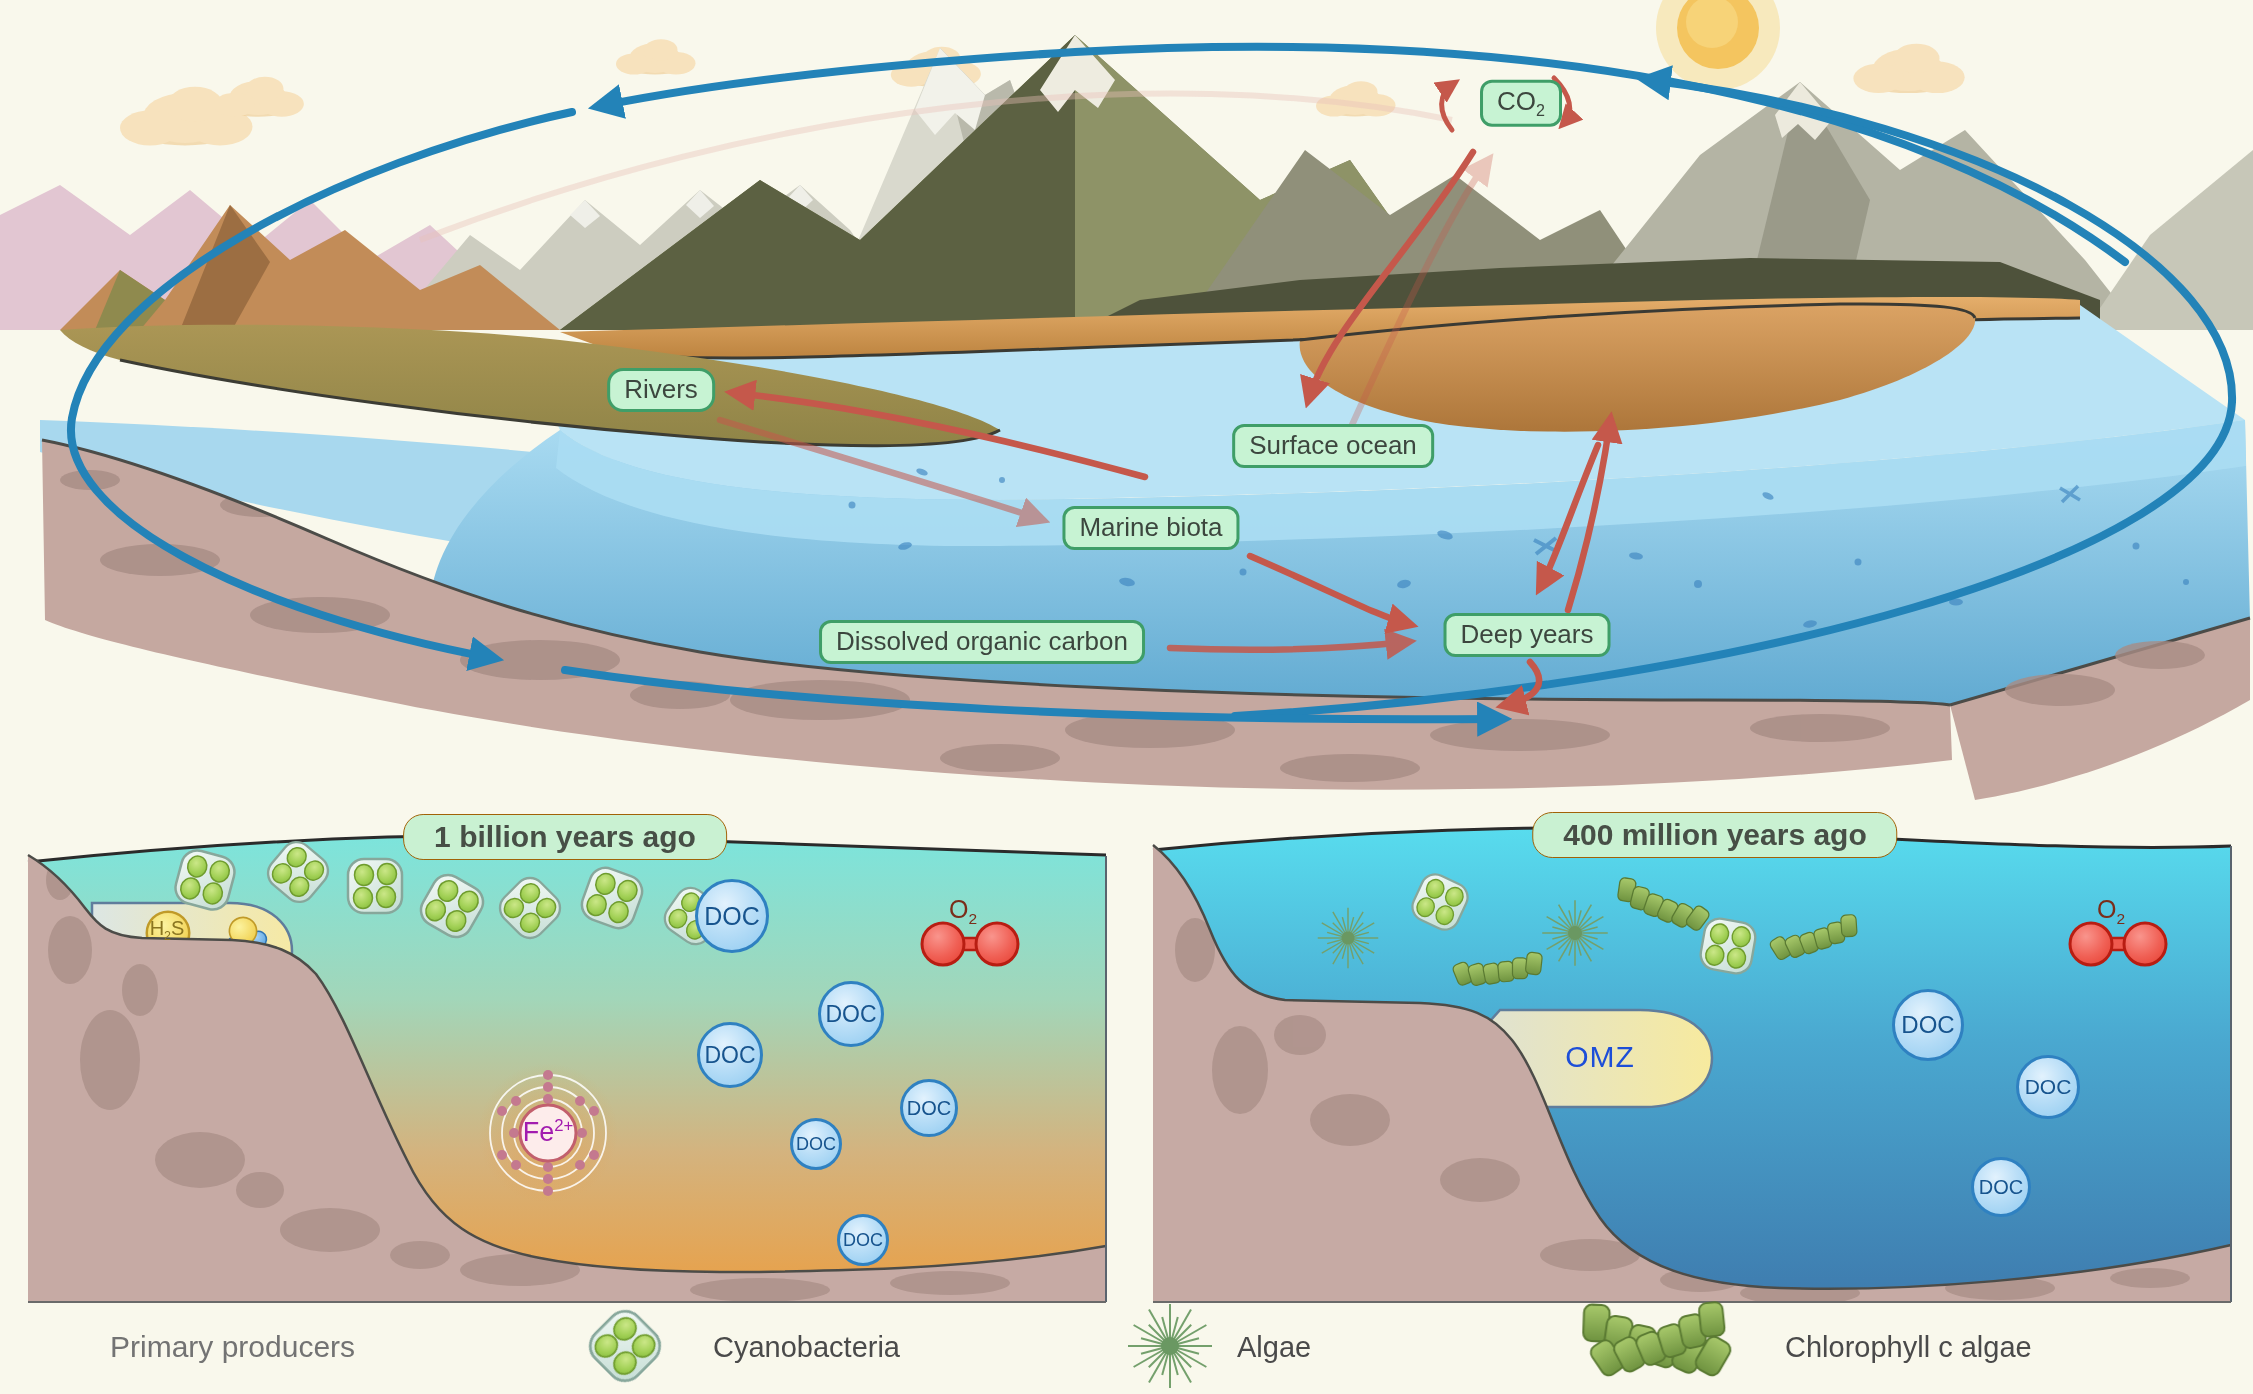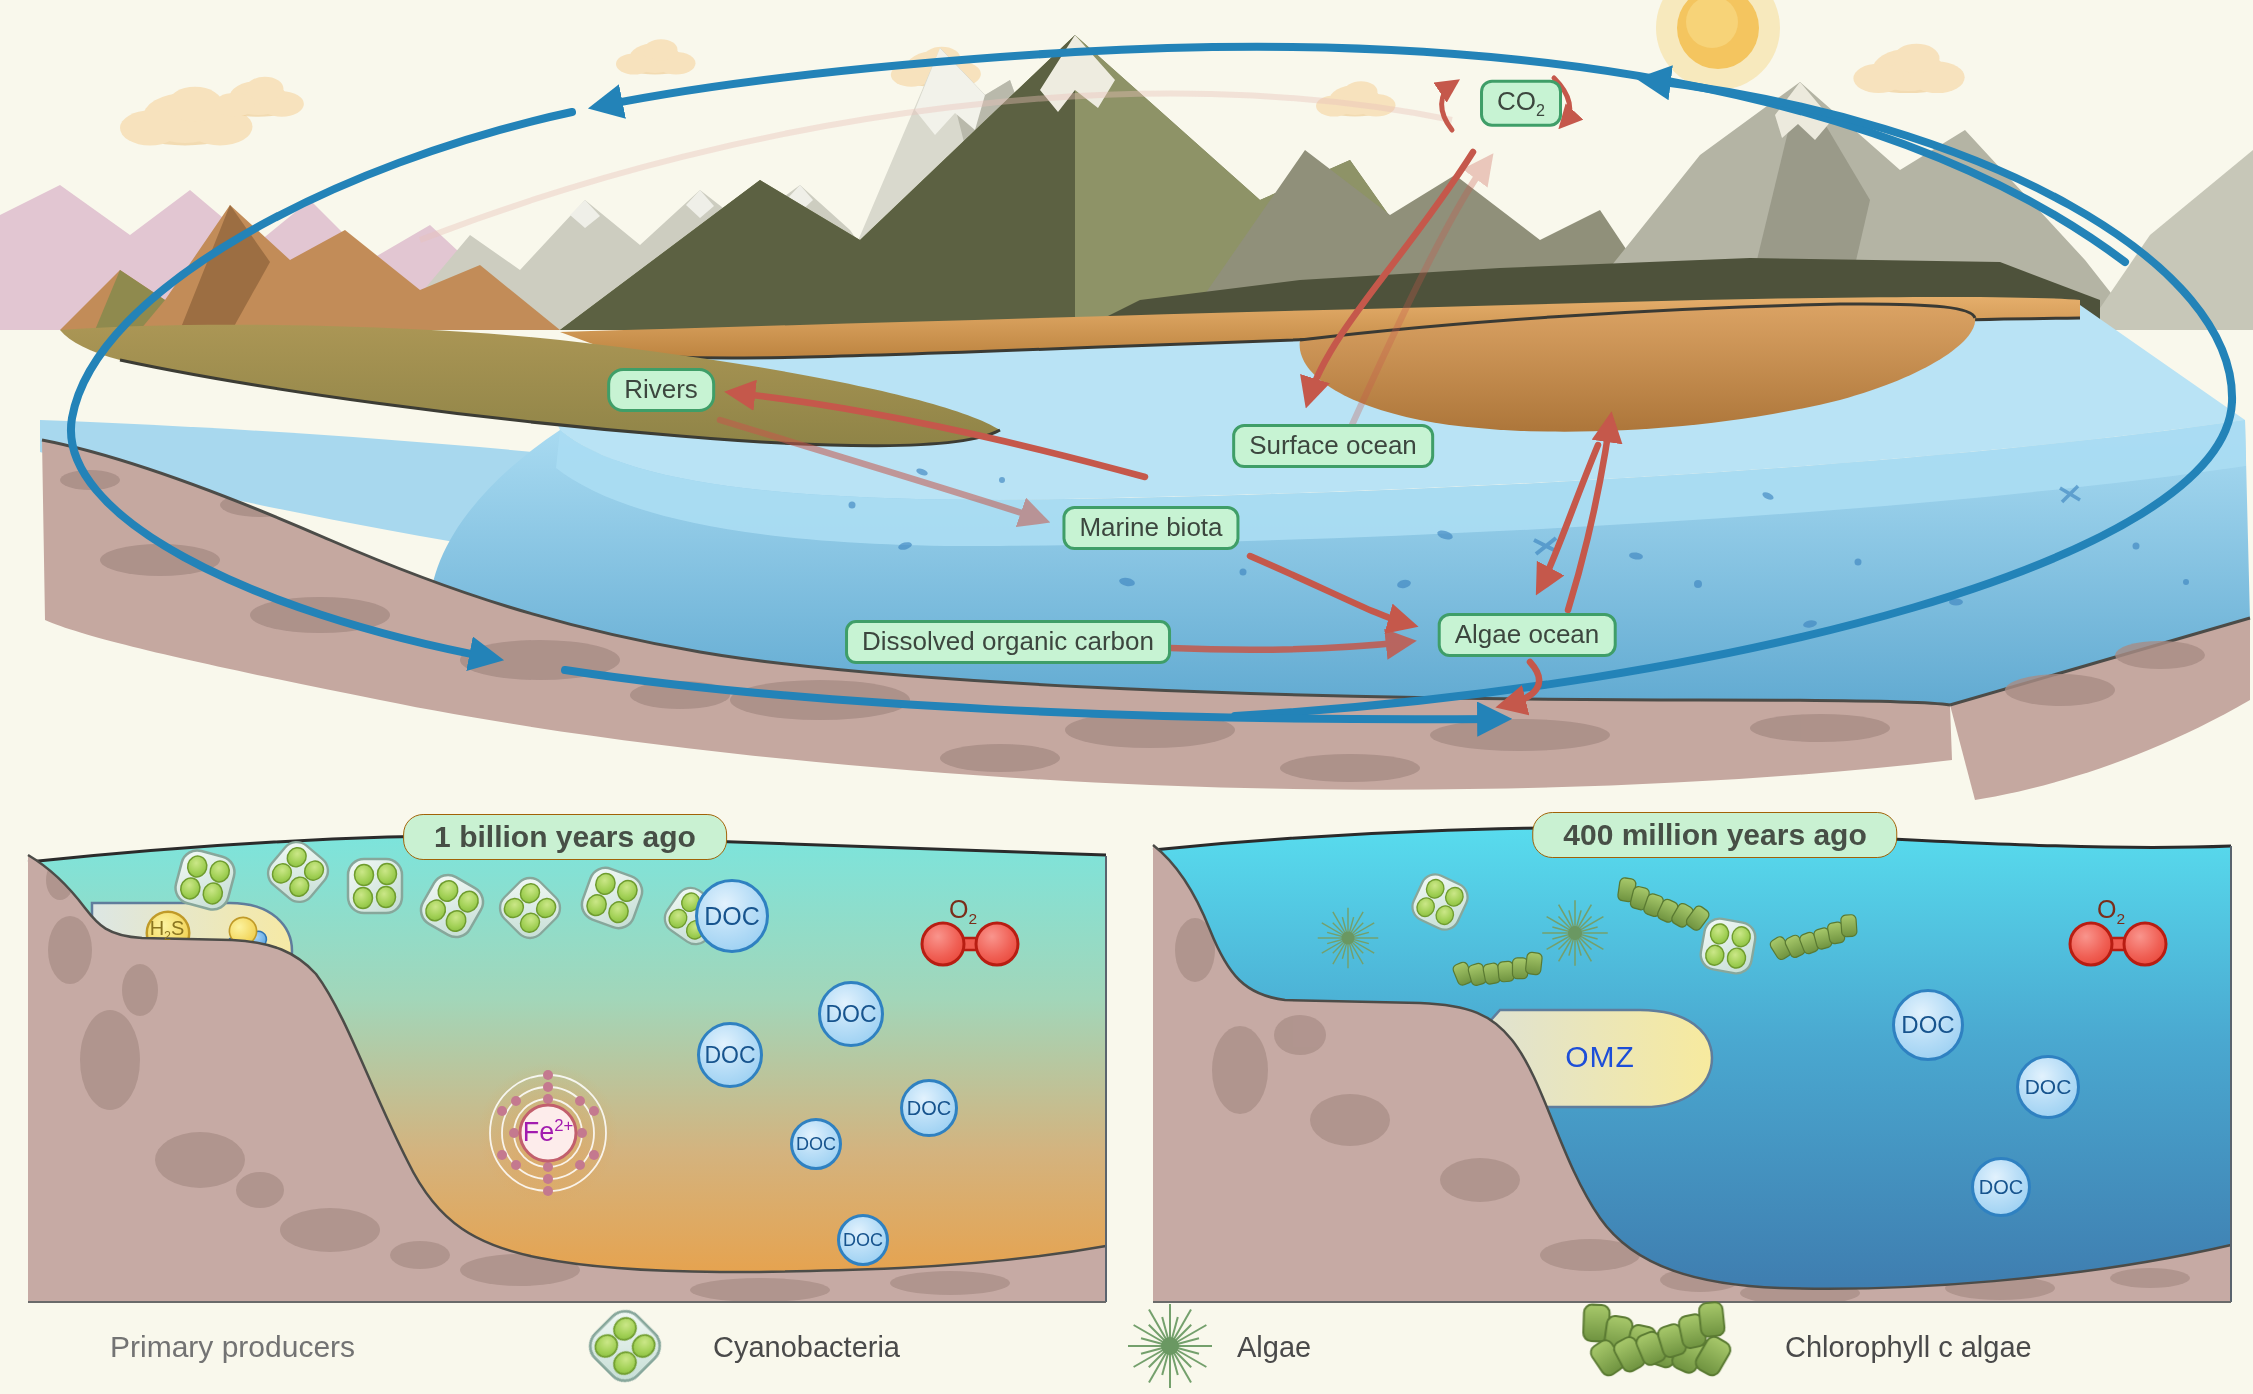--- a/index.html
+++ b/index.html
@@ -423,22 +423,22 @@
     <use href="#cyano" transform="translate(625,1346) rotate(45) scale(1.1)"></use>
     <use href="#algae" transform="translate(1170,1346)"></use>
     <use href="#chloro" transform="translate(1655,1346) scale(1.35)"></use>
   </g>
 </svg>
 
 <div class="glabel" style="left:1521px;top:103px;"><span>CO</span><sub>2</sub></div>
 <div class="glabel" style="left:661px;top:390px;border-radius:16px;"><span>Rivers</span></div>
 <div class="glabel" style="left:1333px;top:446px;"><span>Surface ocean</span></div>
 <div class="glabel" style="left:1151px;top:528px;"><span>Marine biota</span></div>
-<div class="glabel" style="left:1008px;top:642px;border-radius:11px;"><span>Dissolved organic carbon</span></div>
-<div class="glabel" style="left:1527px;top:635px;"><span>Algae ocean</span></div>
+<div class="glabel" style="left:982px;top:642px;"><span>Dissolved organic carbon</span></div>
+<div class="glabel" style="left:1527px;top:635px;"><span>Deep years</span></div>
 
 <div class="ptitle" style="left:565px;top:837px;"><span>1 billion years ago</span></div>
 <div class="ptitle" style="left:1692px;top:835px;margin-left:23px;"><span>400 million years ago</span></div>
 
 <div class="chem" style="left:167px;top:930px;font-size:20px;color:#8a7520;"><span>H</span><sub>2</sub><span>S</span></div>
 <div class="chem" style="left:548px;top:1132px;font-size:27px;color:#a21caf;"><span>Fe</span><sup>2+</sup></div>
 <div class="chem" style="left:963px;top:912px;font-size:25px;color:#7b2d1a;"><span>O</span><sub>2</sub></div>
 <div class="chem" style="left:2111px;top:912px;font-size:25px;color:#7b2d1a;"><span>O</span><sub>2</sub></div>
 <div class="omz" style="left:1600px;top:1057px;"><span>OMZ</span></div>
 

